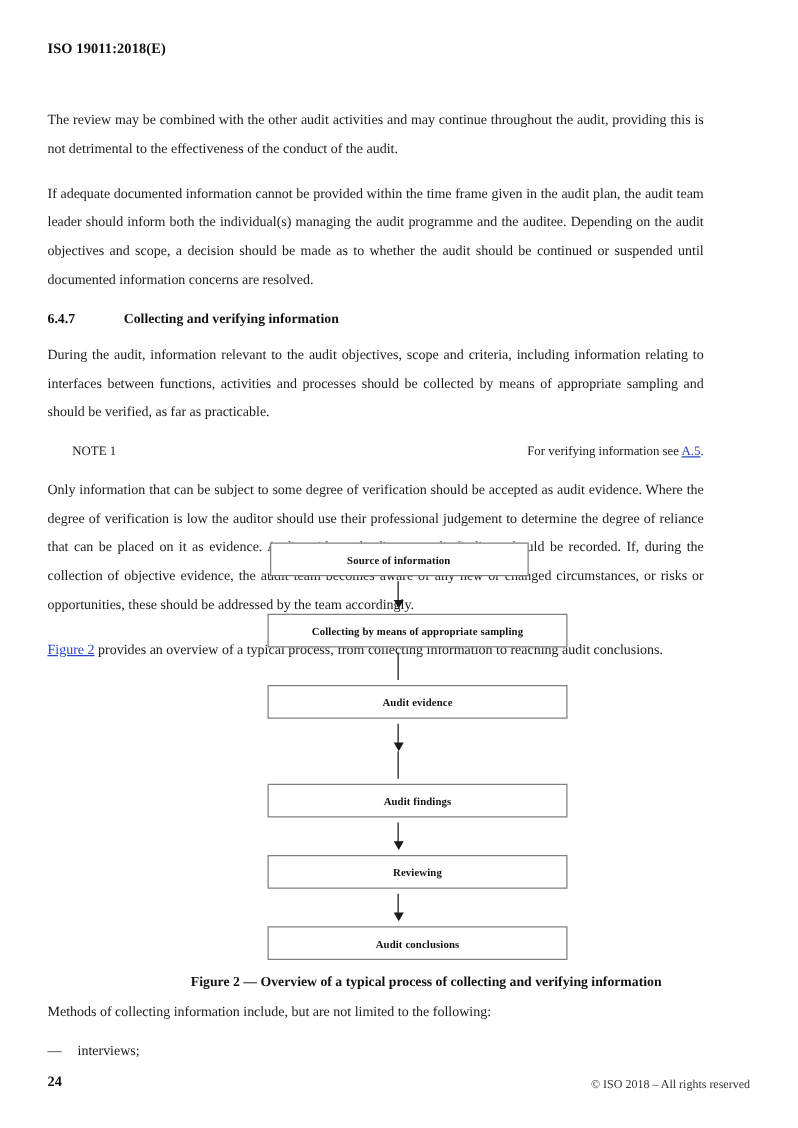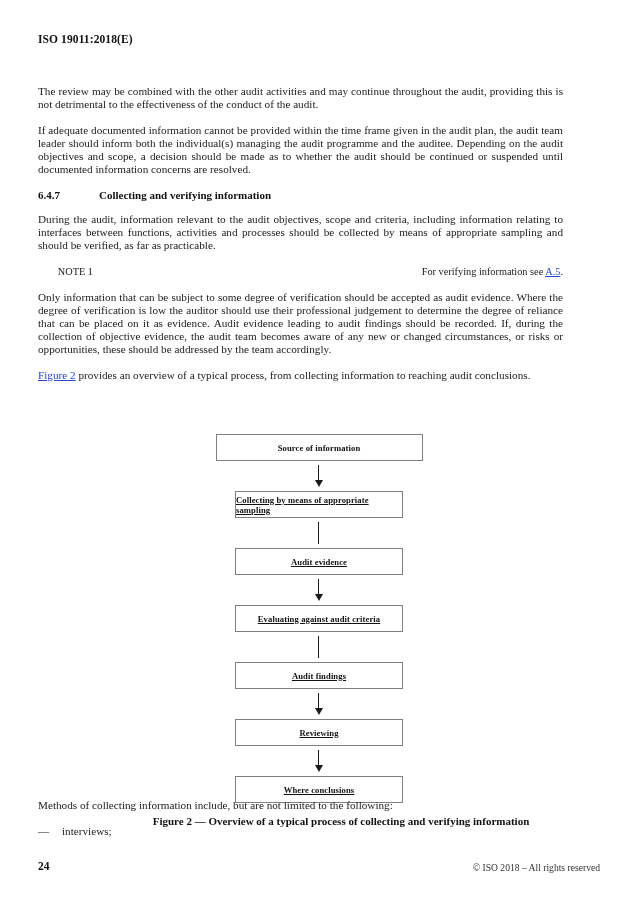--- a/index.html
+++ b/index.html
@@ -32,21 +32,21 @@
   }
   .content {
     position: absolute;
     top: 85px;
     left: 38px;
     width: 525px;
   }
   p.body {
     margin: 0 0 13px 0;
     font-size: 11.2px;
-    line-height: 13px;
+    line-height: 23px;
     text-align: justify;
     color: #1a1a1a;
     hyphens: none;
   }
   h3.clause {
     margin: 12px 0 12px 0;
     font-size: 11px;
     font-weight: bold;
     color: #111;
     display: flex;
@@ -95,21 +95,21 @@
     display: flex;
     align-items: center;
     justify-content: center;
     font-size: 8.6px;
     font-weight: bold;
     color: #111;
     letter-spacing: 0.1px;
     margin: 4px auto;
   }
   .flowbox.w1 { width: 207px; }
-  .flowbox.w2 { width: 168px; text-decoration: underline; }
+  .flowbox.w2 { width: 240px; }
   .connector {
     position: relative;
     height: 22px;
     width: 100%;
   }
   .connector .line {
     position: absolute;
     left: 50%;
     top: 0;
     bottom: 0;
@@ -233,23 +233,20 @@
 
       <div class="flowbox w2">
         <span>Audit evidence</span>
       </div>
 
       <div class="connector arrow">
         <span class="line"></span>
         <span class="head"></span>
       </div>
 
-      <div class="flowbox w2">
-        <span>Evaluating against audit criteria</span>
-      </div>
 
       <div class="connector">
         <span class="line"></span>
       </div>
 
       <div class="flowbox w2">
         <span>Audit findings</span>
       </div>
 
       <div class="connector arrow">
@@ -260,21 +257,21 @@
       <div class="flowbox w2">
         <span>Reviewing</span>
       </div>
 
       <div class="connector arrow">
         <span class="line"></span>
         <span class="head"></span>
       </div>
 
       <div class="flowbox w2">
-        <span>Where conclusions</span>
+        <span>Audit conclusions</span>
       </div>
 
     </div>
 
     <div class="figcaption">Figure 2 — Overview of a typical process of collecting and verifying information</div>
   </div>
 
   <div class="afterfig">
     <p class="body" style="margin-bottom:0">Methods of collecting information include, but are not limited to the following:</p>
     <div class="listitem">

